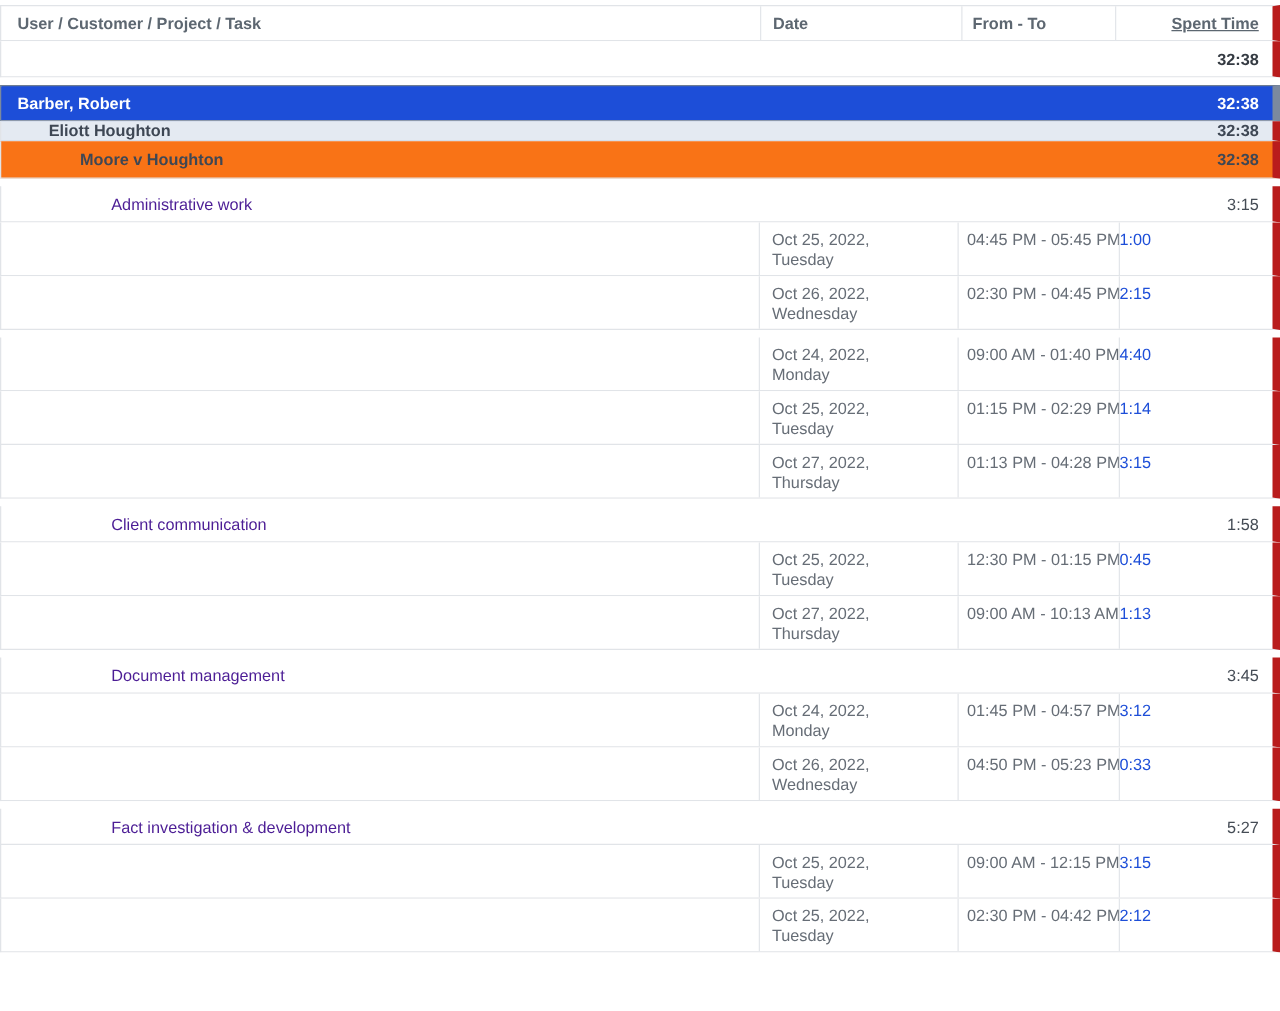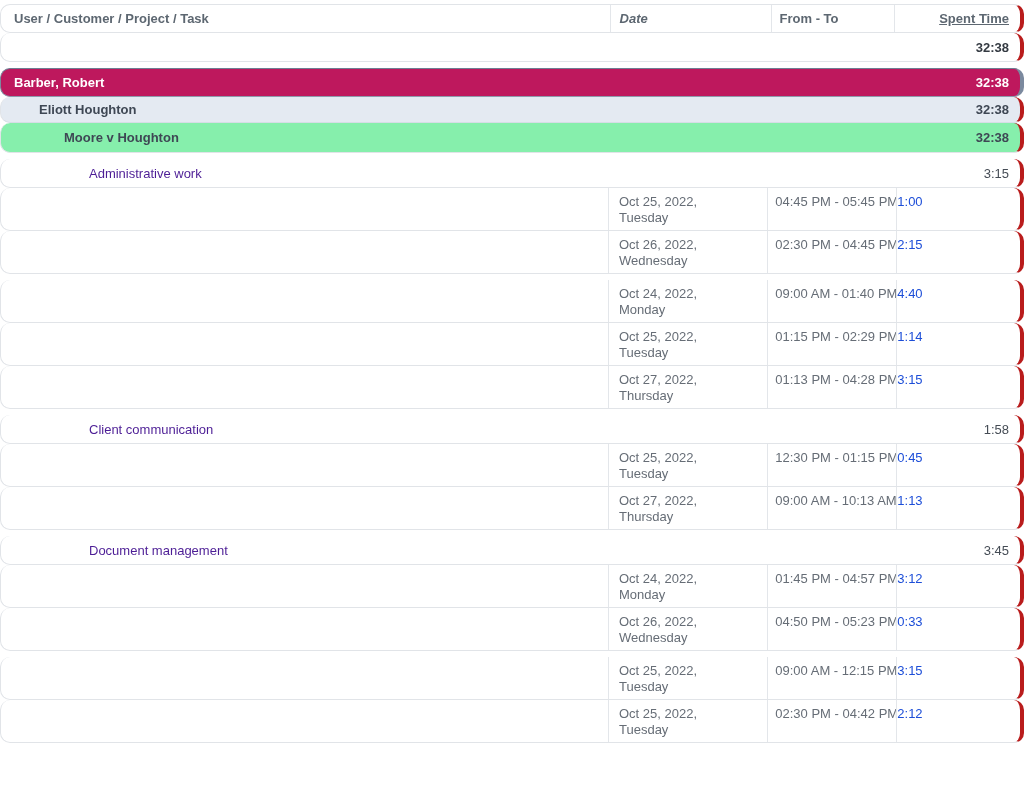--- a/index.html
+++ b/index.html
@@ -10,57 +10,56 @@
     font-family: "Liberation Sans", sans-serif;
     font-size: 13px;
     color: #444;
   }
   .report { margin-top: 4px; }
 
   .row {
     display: flex;
     background: #fff;
     border-left: 1px solid #e1e4e8;
-    border-right: 4px solid #b91c1c;
+    border-right: 6px solid #b91c1c;
     border-bottom: 1px solid #e1e4e8;
     align-items: center;
-    border-radius: 10px;
   }
   .gap { height: 6px; background: #fff; }
 
   
   .c1 { width: 636px; }
   .c2 { width: 126px; }
   .c3 { width: 129px; margin-left: 40px; }
   .c4 { width: 131px; }
   .vline { border-left: 1px solid #e3e6ea; align-self: stretch; }
 
   
   .row.header {
     height: 29px;
     border-top: 1px solid #e1e4e8;
     color: #5d6771;
     font-weight: 700;
   }
   .row.header .c1 { padding-left: 13px; }
-  .row.header .c2 { padding-left: 9px; display: flex; align-items: center; font-style: italic; }
+  .row.header .c2 { padding-left: 9px; display: flex; align-items: center; }
   .row.header .c3 { padding-left: 8px; display: flex; align-items: center; }
   .row.header .c4 { padding-right: 11px; display: flex; align-items: center; justify-content: flex-end; text-decoration: underline; }
 
   
   .row.total { height: 29px; }
   .row.total .value { font-weight: 700; color: #343a42; }
 
   
   .row.group { font-weight: 700; }
-  .row.user     { height: 29px; background: #be185d; border-top: 1px solid #6e7d93;
+  .row.user     { height: 29px; background: #1d4ed8; border-top: 1px solid #6e7d93;
                   border-left-color: #7b899e; border-right-color: #7b899e; border-bottom-color: #8e9aac; }
   .row.user .label, .row.user .value { color: #ffffff; }
-  .row.customer { height: 26px; background: #e4eaf2; border-bottom-color: #d6dde6; }
-  .row.project  { height: 30px; background: #86efac; align-items: center; }
+  .row.customer { height: 16px; background: #e4eaf2; border-bottom-color: #d6dde6; }
+  .row.project  { height: 30px; background: #f97316; align-items: center; }
   .row.customer .label, .row.project .label,
   .row.customer .value, .row.project .value { color: #3e4754; }
 
   .indent-user     { padding-left: 13px; }
   .indent-customer { padding-left: 38px; }
   .indent-project  { padding-left: 63px; }
   .indent-task     { padding-left: 88px; }
 
   .label { flex: 1; }
   .value { width: 131px; text-align: right; padding-right: 11px; }
@@ -181,20 +180,24 @@
   </div>
   <div class="row entry">
     <div class="c1"></div>
     <div class="c2 vline">Oct 26, 2022, Wednesday</div>
     <div class="c3 vline">04:50 PM - 05:23 PM</div>
     <div class="c4 vline">0:33</div>
   </div>
 
   <div class="gap"></div>
 
+  <div class="row task">
+    <div class="label indent-task">Fact investigation &amp; development</div>
+    <div class="value">5:27</div>
+  </div>
   <div class="row entry">
     <div class="c1"></div>
     <div class="c2 vline">Oct 25, 2022, Tuesday</div>
     <div class="c3 vline">09:00 AM - 12:15 PM</div>
     <div class="c4 vline">3:15</div>
   </div>
   <div class="row entry">
     <div class="c1"></div>
     <div class="c2 vline">Oct 25, 2022, Tuesday</div>
     <div class="c3 vline">02:30 PM - 04:42 PM</div>

